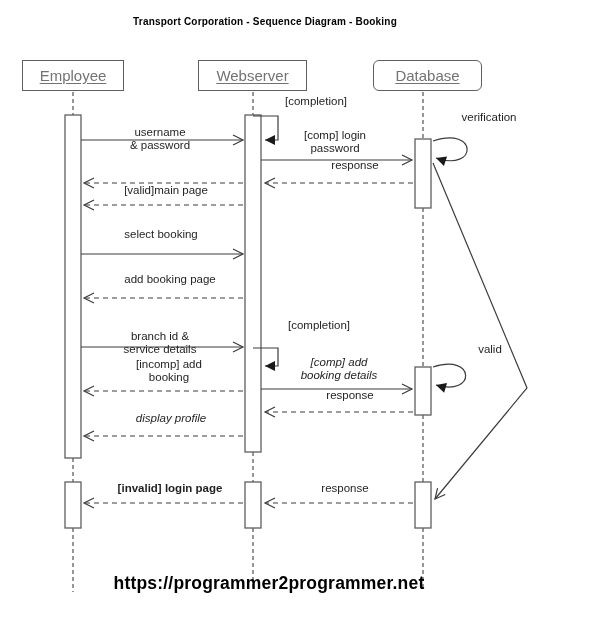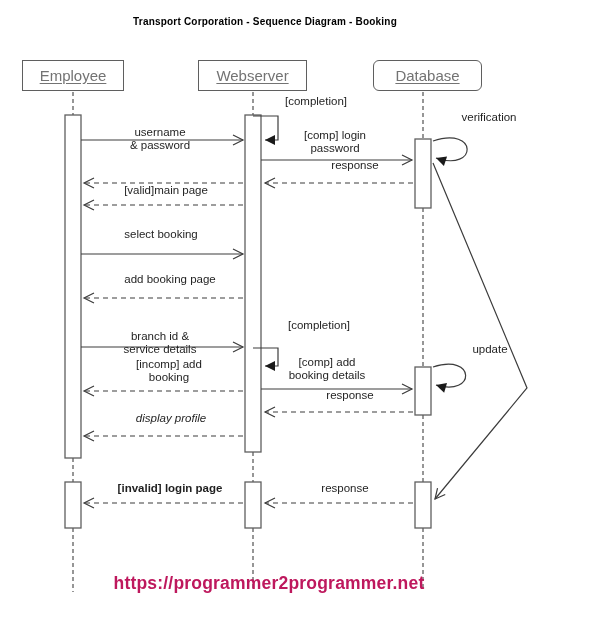--- a/index.html
+++ b/index.html
@@ -20,21 +20,21 @@
   }
   .actor.employee  { left:22px;  width:100px; }
   .actor.webserver { left:198px; width:107px; }
   .actor.database  { left:373px; width:107px;border-radius:6px; }
   .lbl {
     position:absolute; font-size:11.5px; line-height:13px; color:#1f1f1f;
     text-align:center; white-space:pre-line;
   }
   .footer {
     position:absolute; left:104px; top:573px; width:330px; text-align:center;
-    font-size:17.5px; font-weight:bold; color:#be185d; letter-spacing:0.2px;
+    font-size:17.5px; font-weight:bold; color:#000000; letter-spacing:0.2px;
   }
 </style>
 </head>
 <body>
 
 <div class="page">
 
   <div class="title">Transport Corporation - Sequence Diagram - Booking</div>
 
   <svg class="canvas" width="602" height="624" viewBox="0 0 602 624">
@@ -114,23 +114,23 @@
   <div class="lbl" style="left:305px; top:159px; width:100px;">response</div>
   <div class="lbl" style="left:439px; top:111px; width:100px;">verification</div>
   <div class="lbl" style="left:116px; top:184px; width:100px;">[valid]main page</div>
   <div class="lbl" style="left:111px; top:228px; width:100px;">select booking</div>
   <div class="lbl" style="left:115px; top:273px; width:110px;">add booking page</div>
   <div class="lbl" style="left:105px; top:318px; width:110px;margin-top:12px;">branch id &amp;
 service details</div>
   <div class="lbl" style="left:269px; top:319px; width:100px;">[completion]</div>
   <div class="lbl" style="left:119px; top:358px; width:100px;">[incomp] add
 booking</div>
-  <div class="lbl" style="left:273px; top:356px; width:108px;">[comp] add
+  <div class="lbl" style="left:285px; top:356px; width:108px;font-style:italic;">[comp] add
 booking details</div>
   <div class="lbl" style="left:300px; top:389px; width:100px;">response</div>
-  <div class="lbl" style="left:440px; top:343px; width:100px;">update</div>
+  <div class="lbl" style="left:440px; top:343px; width:100px;">valid</div>
   <div class="lbl" style="left:121px; top:412px; width:100px;font-style:italic;">display profile</div>
   <div class="lbl" style="left:110px; top:482px; width:120px;font-weight:bold;">[invalid] login page</div>
   <div class="lbl" style="left:295px; top:482px; width:100px;">response</div>
 
   <div class="footer">https://programmer2programmer.net</div>
 
 </div>
 
 </body></html>

